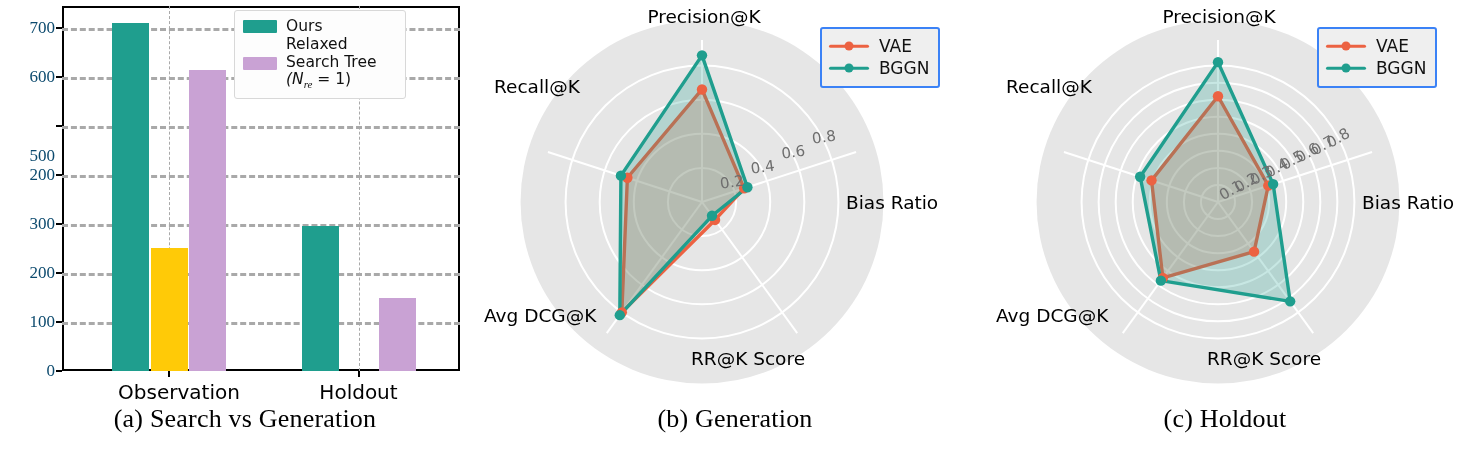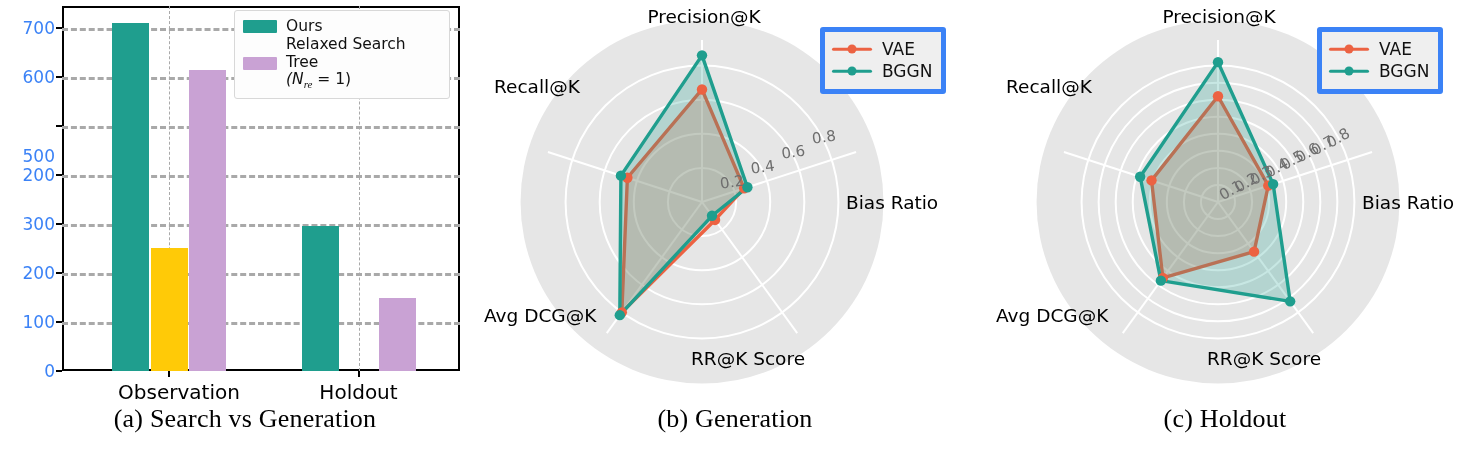--- a/index.html
+++ b/index.html
@@ -18,45 +18,45 @@
 
   
   .bar-plot{position:absolute;left:62px;top:6px;width:398px;height:365px;}
   .bar-axes{position:absolute;left:0;top:0;width:100%;height:100%;}
   .bar-frame{position:absolute;left:0;top:0;right:0;bottom:0;border:2px solid #000;box-sizing:border-box;}
   .ylabel{
     position:absolute;left:-50px;top:50%;transform:translateY(-50%) rotate(-90deg);
     transform-origin:center;white-space:nowrap;font-size:21px;color:#000;
   }
   .ytick{position:absolute;right:100%;margin-right:7px;transform:translateY(-50%);
-         font-size:17px;color:#3b82f6;white-space:nowrap;}
+         font-size:17px;color:#0c4a6e;white-space:nowrap;font-family:Liberation Serif, serif;}
   .ytickmark{position:absolute;left:-6px;width:6px;height:2px;background:#000;transform:translateY(-50%);}
   .gridline{position:absolute;left:0;right:0;height:0;border-top:1.4px dashdot #9a9a9a;
             border-top-style:dashed;border-top-color:#a9a9a9;}
   .vgrid{position:absolute;top:0;bottom:0;width:0;border-left:1.4px dashed #a9a9a9;}
   .bar{position:absolute;bottom:0;}
   .xtick{position:absolute;top:100%;margin-top:9px;transform:translateX(-50%);
          font-size:20px;color:#000;white-space:nowrap;}
   .xtickmark{position:absolute;top:100%;width:2px;height:6px;background:#000;transform:translateX(-50%);}
   .bar-legend{
-    position:absolute;left:172px;top:4px;width:216px;
+    position:absolute;left:172px;top:4px;width:172px;
     background:#fdfdfd;border:1px solid #d8d8d8;border-radius:3px;
     padding:6px 8px 7px 8px;box-sizing:border-box;
   }
   .bl-row{display:flex;align-items:center;margin:1px 0;}
   .bl-swatch{width:34px;height:13px;flex:0 0 34px;margin-right:9px;border-radius:1px;}
   .bl-label{font-size:15.5px;color:#111;line-height:1.12;}
   .bl-label .sub{font-size:11px;vertical-align:sub;font-style:italic;font-family:Liberation Serif, serif;}
   .bl-label .it{font-style:italic;}
 
   
   .radar-wrap{position:absolute;left:0;top:0;width:490px;height:404px;}
   .radar-svg{position:absolute;left:0;top:0;}
   .radar-legend{
-    position:absolute;background:#efefef;border:5px solid #3b82f6;border-radius:3px;
+    position:absolute;background:#efefef;border:2px solid #3b82f6;border-radius:3px;
     padding:5px 9px 6px 7px;
   }
   .rl-row{display:flex;align-items:center;margin:2px 0;}
   .rl-mark{position:relative;width:40px;height:12px;flex:0 0 40px;margin-right:10px;}
   .rl-line{position:absolute;top:50%;left:0;width:40px;height:2.6px;transform:translateY(-50%);border-radius:2px;}
   .rl-dot{position:absolute;top:50%;left:50%;width:9px;height:9px;border-radius:50%;transform:translate(-50%,-50%);}
   .rl-label{font-size:17px;color:#111;}
   .axis-label{position:absolute;font-size:18.5px;color:#000;white-space:nowrap;}
 </style>
 </head>

